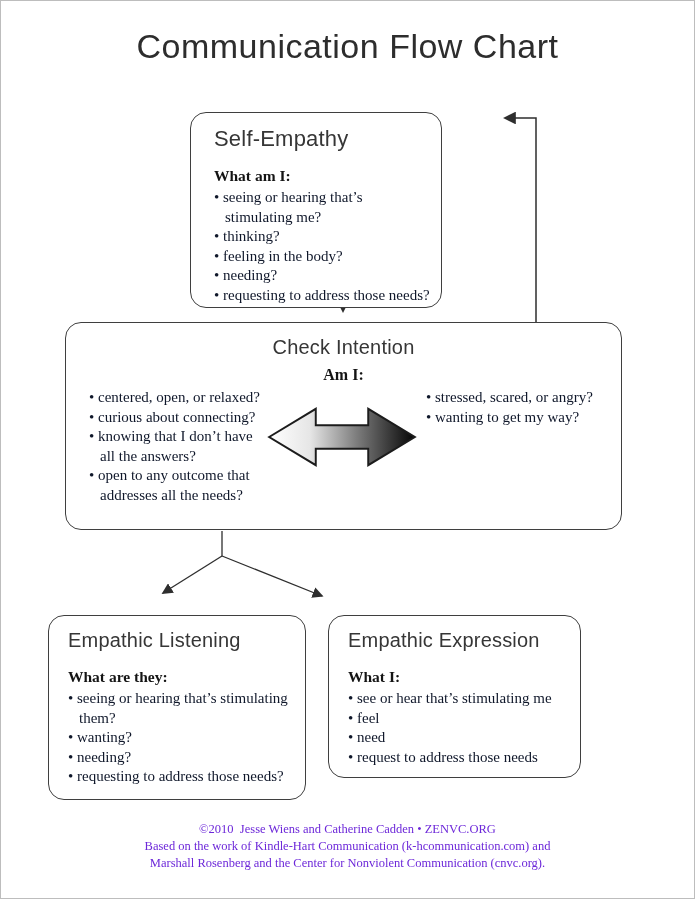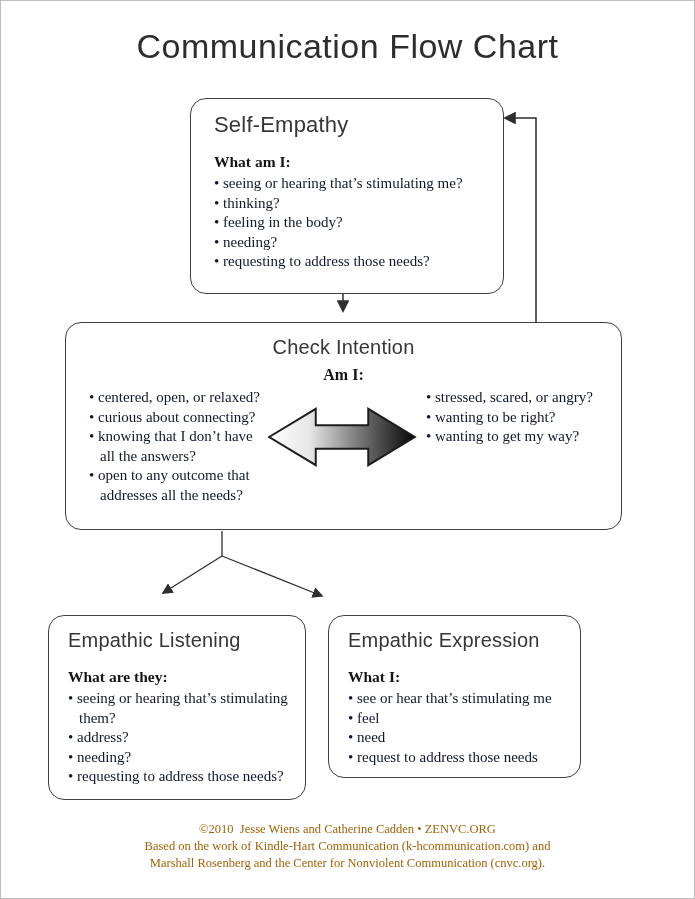--- a/index.html
+++ b/index.html
@@ -29,40 +29,40 @@
   }
   ul.bullets {
     list-style:none; margin:3px 0 0 0; padding:0;
     font-family:"Liberation Serif", serif; font-size:15px;
     line-height:19.6px; color:#0f172a;
   }
   ul.bullets li { padding-left:11px; text-indent:-11px; white-space:pre-line; }
   ul.bullets li::before { content:"\2022\00a0"; }
 
   
-  .box-self { left:190px; top:98px; width:314px; height:196px; padding:13px 10px 0 23px; }
+  .box-self { left:190px; top:112px; width:252px; height:196px; padding:13px 10px 0 23px; }
   .box-self .box-title { font-size:22px; margin-bottom:15px; }
 
   
   .box-check { left:65px; top:322px; width:557px; height:208px; }
   .box-check .box-title { position:absolute; top:13px; left:0; width:100%; text-align:center; font-size:20px; }
   .box-check .serif-head { position:absolute; top:43px; left:0; width:100%; text-align:center; font-size:16px; }
   .col-left  { position:absolute; left:23px;  top:62px; width:186px; }
   .col-right { position:absolute; left:360px; top:62px; width:192px; }
   .dbl-arrow { position:absolute; left:200px; top:80px; width:152px; height:68px; }
 
   
   .box-listen  { left:48px;  top:615px; width:258px; height:185px; padding:13px 8px 0 19px; }
   .box-express { left:328px; top:615px; width:253px; height:163px; padding:13px 8px 0 19px; }
   .box-listen .box-title, .box-express .box-title { font-size:20px; margin-bottom:16px; }
 
   .footer {
     position:absolute; top:821px; left:0; width:100%; text-align:center;
     font-family:"Liberation Serif", serif; font-size:12.5px;
-    line-height:16.8px; color:#a16207;
+    line-height:16.8px; color:#6d28d9;
   }
 
   .connectors { position:absolute; left:0; top:0; pointer-events:none; }
 </style>
 </head>
 <body>
 
 <div class="page">
 
   <div class="chart-title">Communication Flow Chart</div>
@@ -112,32 +112,31 @@
           <stop offset="28%" stop-color="#e6e6e6"></stop>
           <stop offset="60%" stop-color="#7d7d7d"></stop>
           <stop offset="100%" stop-color="#050505"></stop>
         </linearGradient>
       </defs>
       <polygon points="2,35 50,6 50,23 104,23 104,6 152,35 104,64 104,47 50,47 50,64" fill="url(#arrowGrad)" stroke="#1c1c1c" stroke-width="2" stroke-linejoin="miter"></polygon>
     </svg>
 
     <ul class="bullets col-right">
       <li>stressed, scared, or angry?</li>
-      <li>wanting to be right?</li>
       <li>wanting to get my way?</li>
     </ul>
   </div>
 
   <div class="box box-listen">
     <h2 class="box-title">Empathic Listening</h2>
     <p class="serif-head">What are they:</p>
     <ul class="bullets">
       <li>seeing or hearing that’s stimulating
 them?</li>
-      <li>address?</li>
+      <li>wanting?</li>
       <li>needing?</li>
       <li>requesting to address those needs?</li>
     </ul>
   </div>
 
   <div class="box box-express">
     <h2 class="box-title">Empathic Expression</h2>
     <p class="serif-head">What I:</p>
     <ul class="bullets">
       <li>see or hear that’s stimulating me</li>

